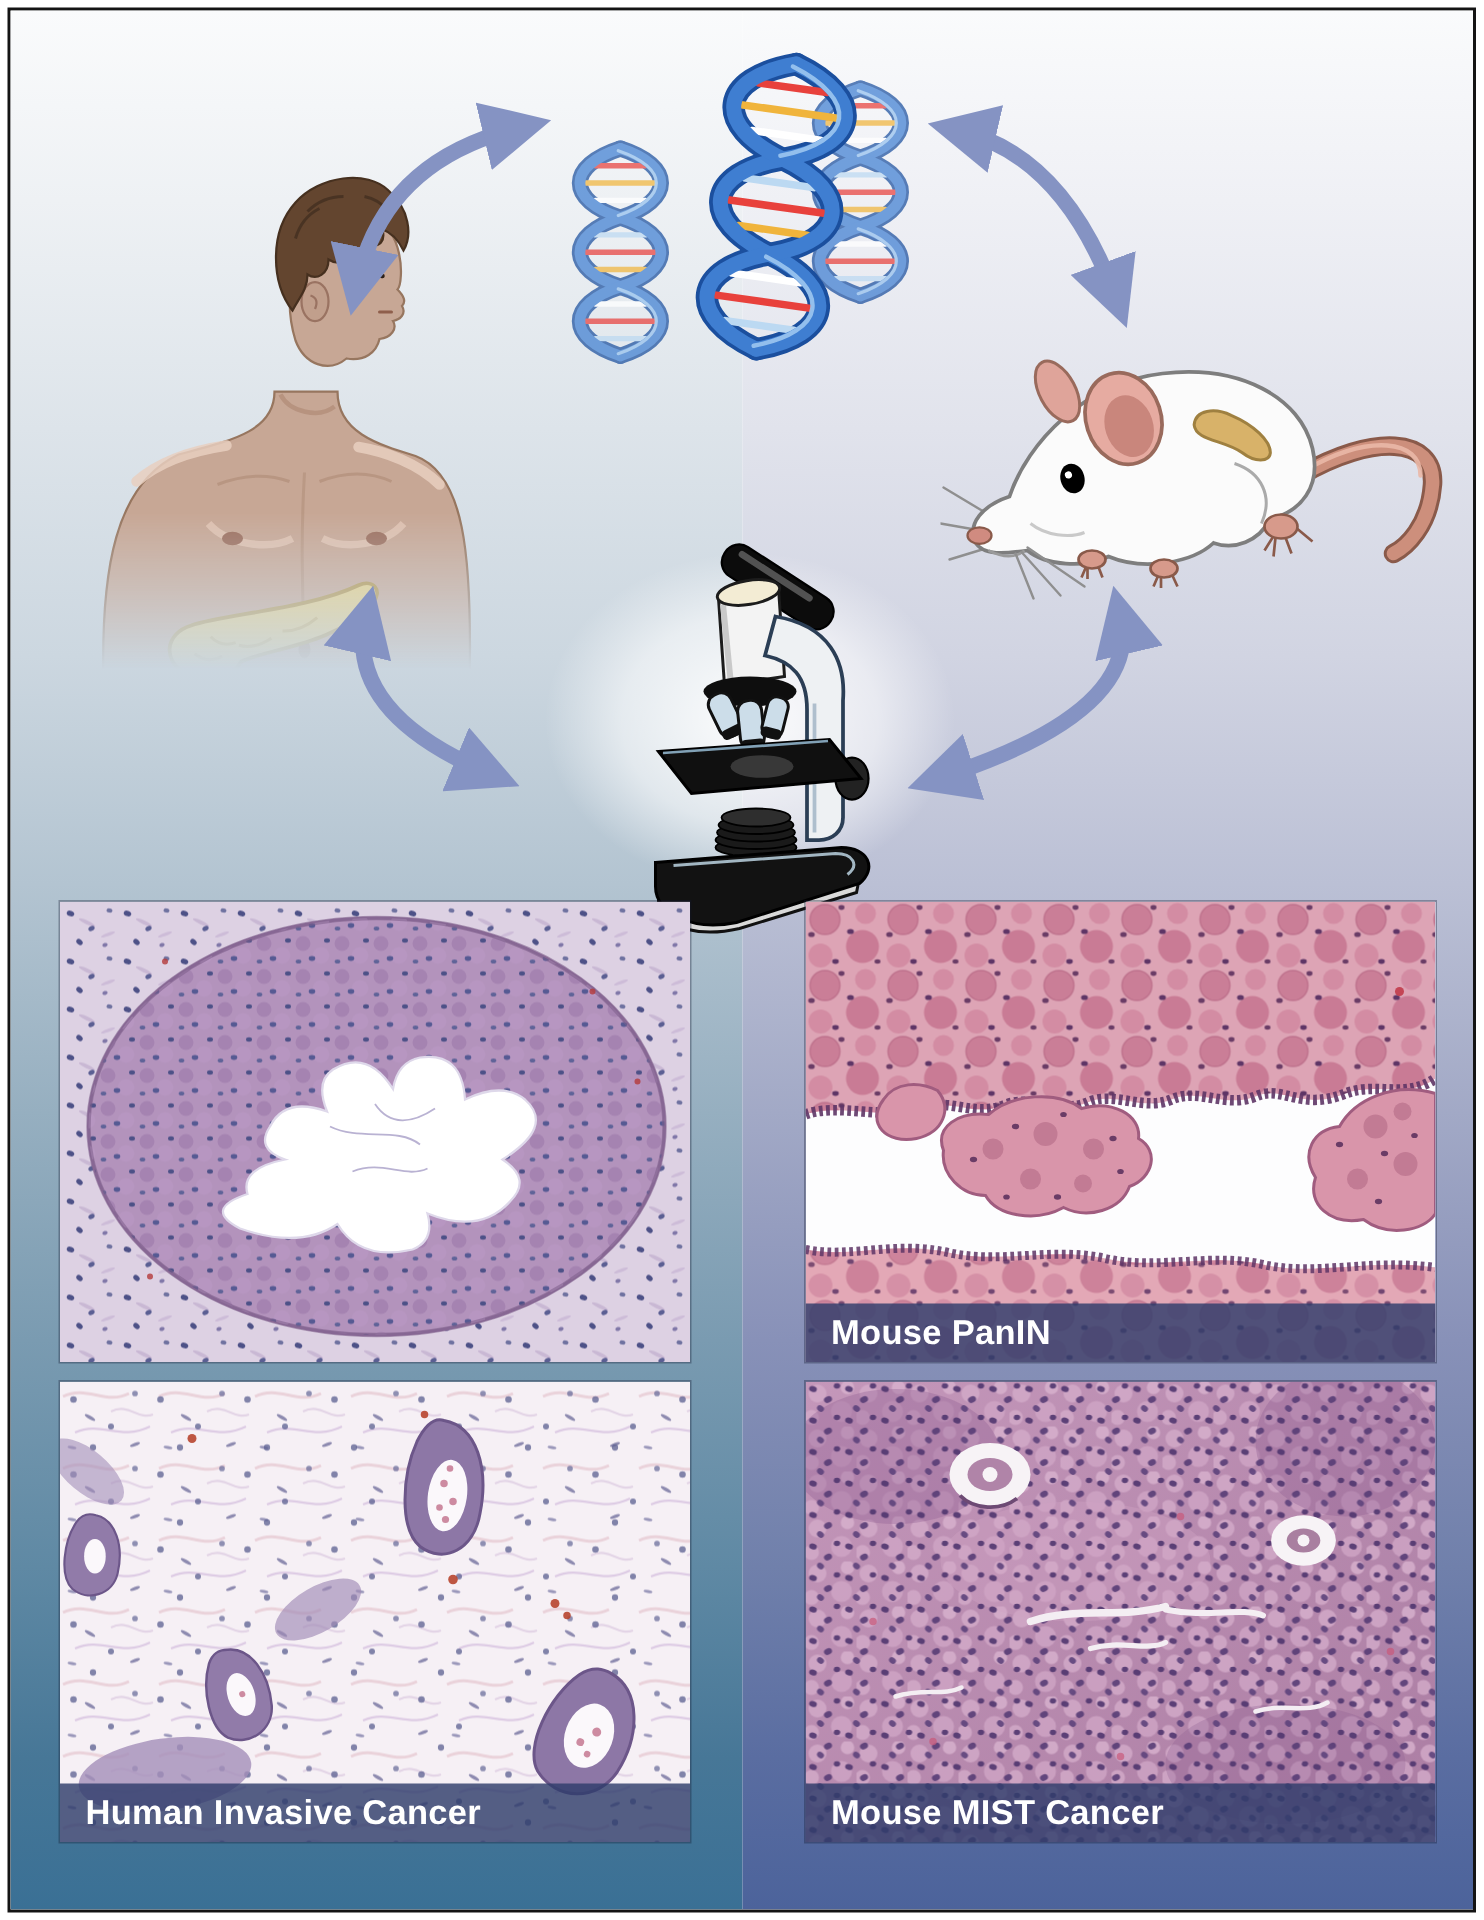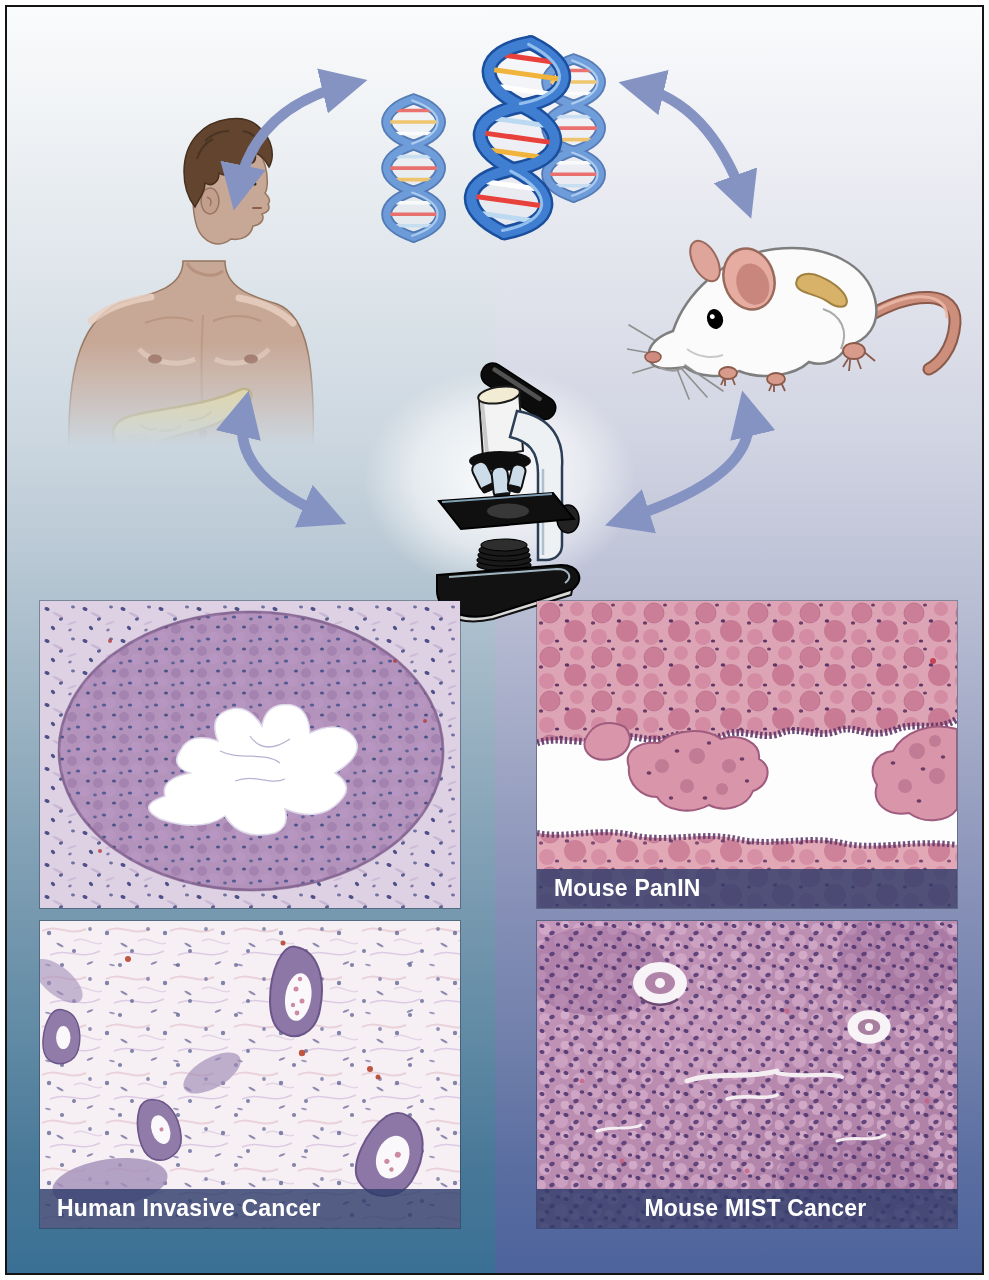--- a/index.html
+++ b/index.html
@@ -15,21 +15,21 @@
     mask-image:linear-gradient(180deg,#000 68%,rgba(0,0,0,.55) 82%,transparent 97%);}
   .dna-wrap{left:373px;top:26px;width:228px;height:218px;}
   .mouse-wrap{left:620px;top:192px;width:340px;height:210px;}
   .scope-wrap{left:412px;top:342px;width:178px;height:278px;}
   .arrows{position:absolute;left:0;top:0;width:975px;height:1266px;pointer-events:none;}
   .panel{position:absolute;width:420px;height:307px;box-shadow:0 0 0 1px rgba(20,25,50,.35);overflow:hidden;}
   .panel svg{position:absolute;left:0;top:0;}
   .panel-a{left:33px;top:594px;}
   .panel-b{left:530px;top:594px;}
   .panel-c{left:33px;top:914px;}
-  .panel-d{left:530px;top:914px;text-align:center;}
+  .panel-d{left:530px;top:914px;}
   .panel-label{position:absolute;left:0;bottom:0;width:100%;height:39px;background:rgba(48,61,107,0.82);color:#fff;
     font-size:23px;font-weight:700;line-height:39px;padding-left:17px;box-sizing:border-box;letter-spacing:.2px;}
 </style>
 </head>
 <body>
 
 <div class="frame">
   <div class="bg-half bg-left"></div>
   <div class="bg-half bg-right"></div>
   <div class="glow"></div>

